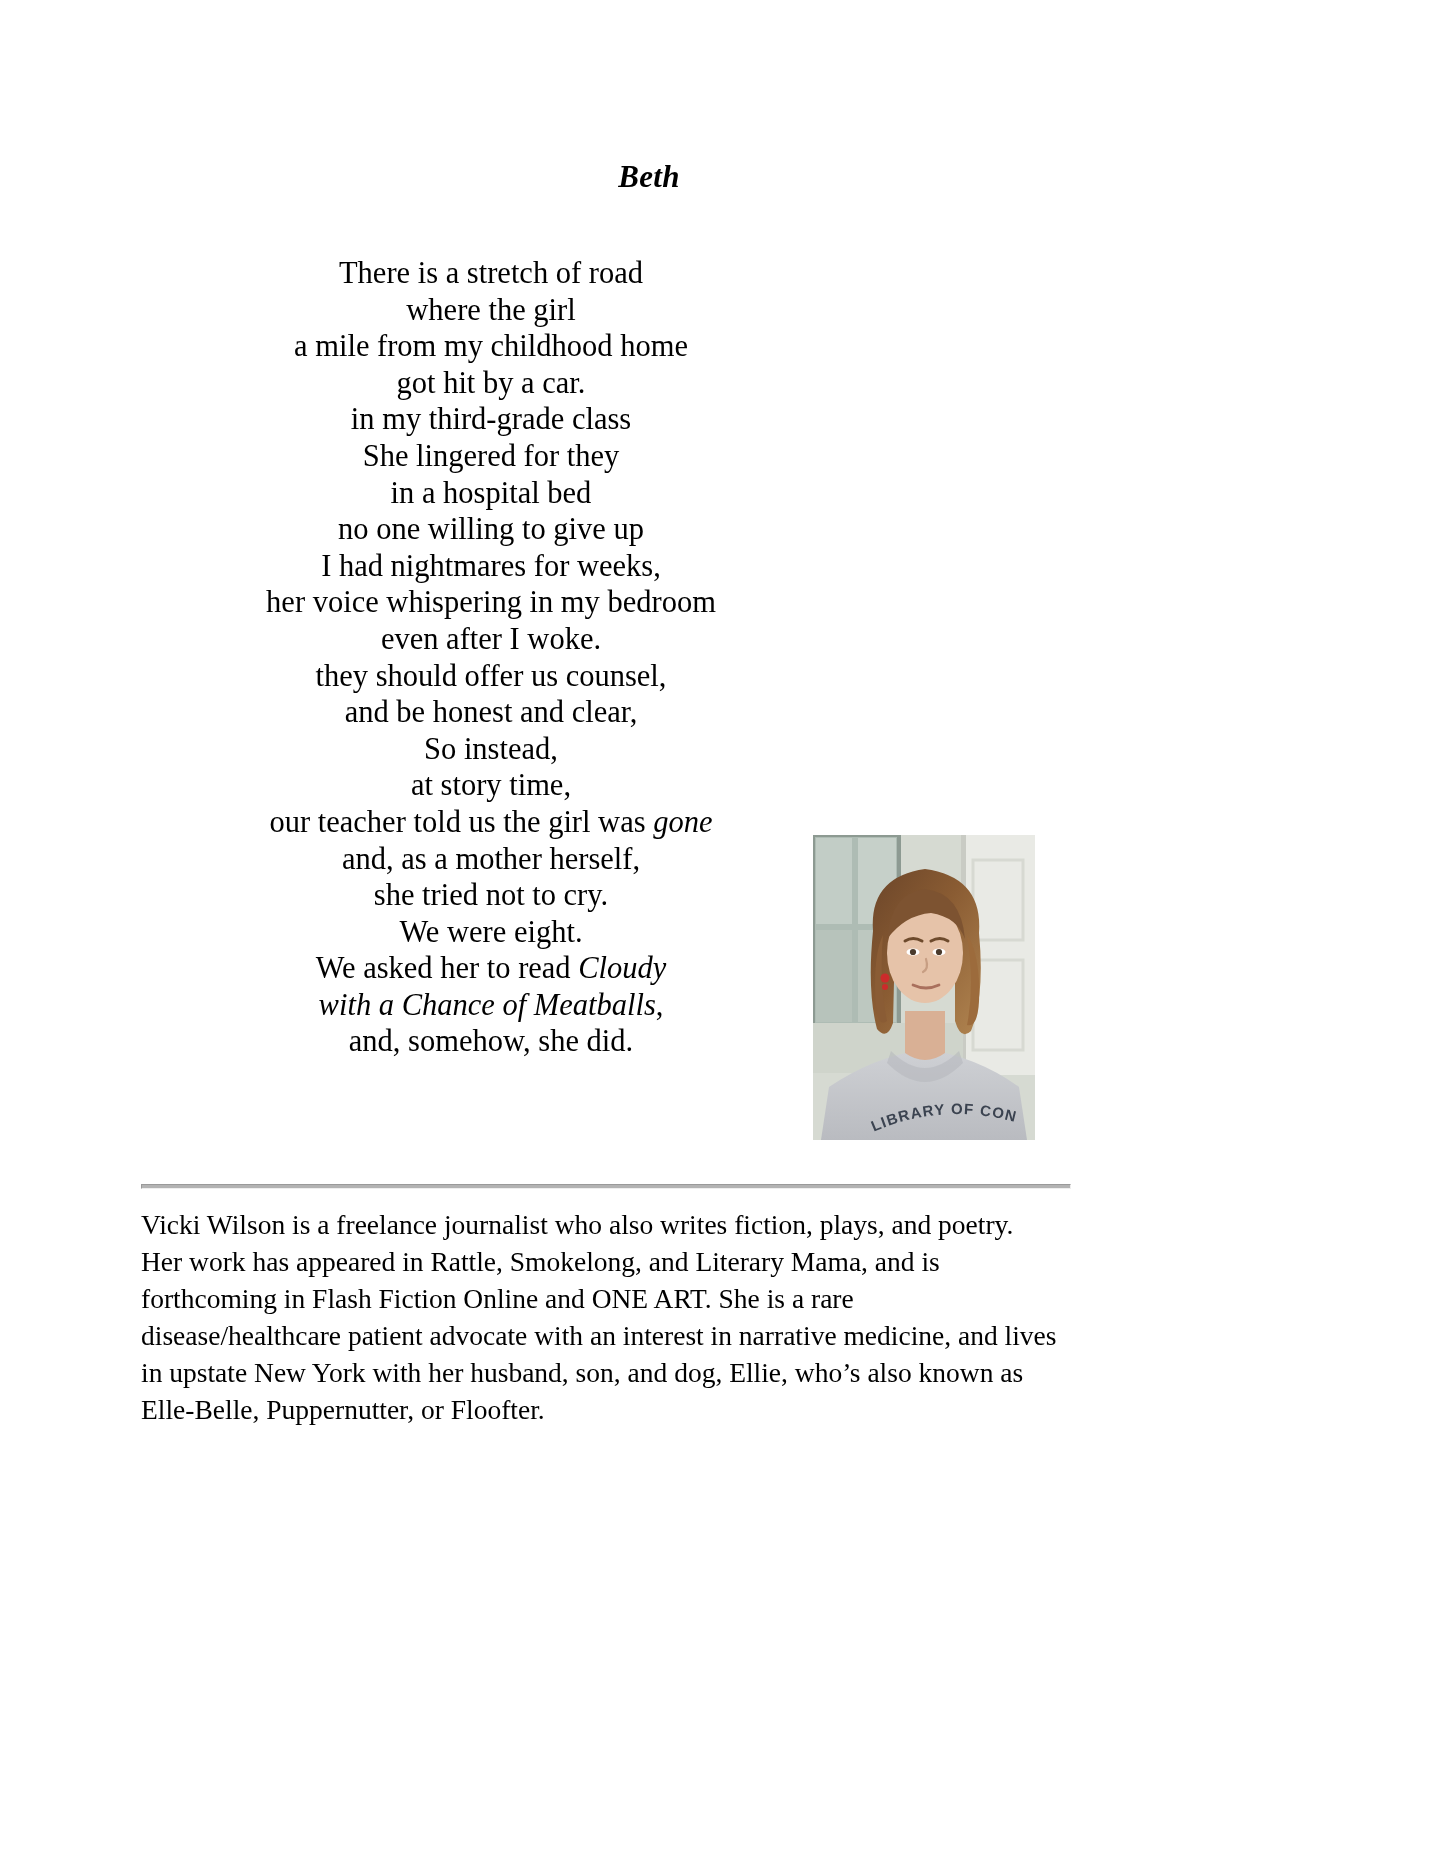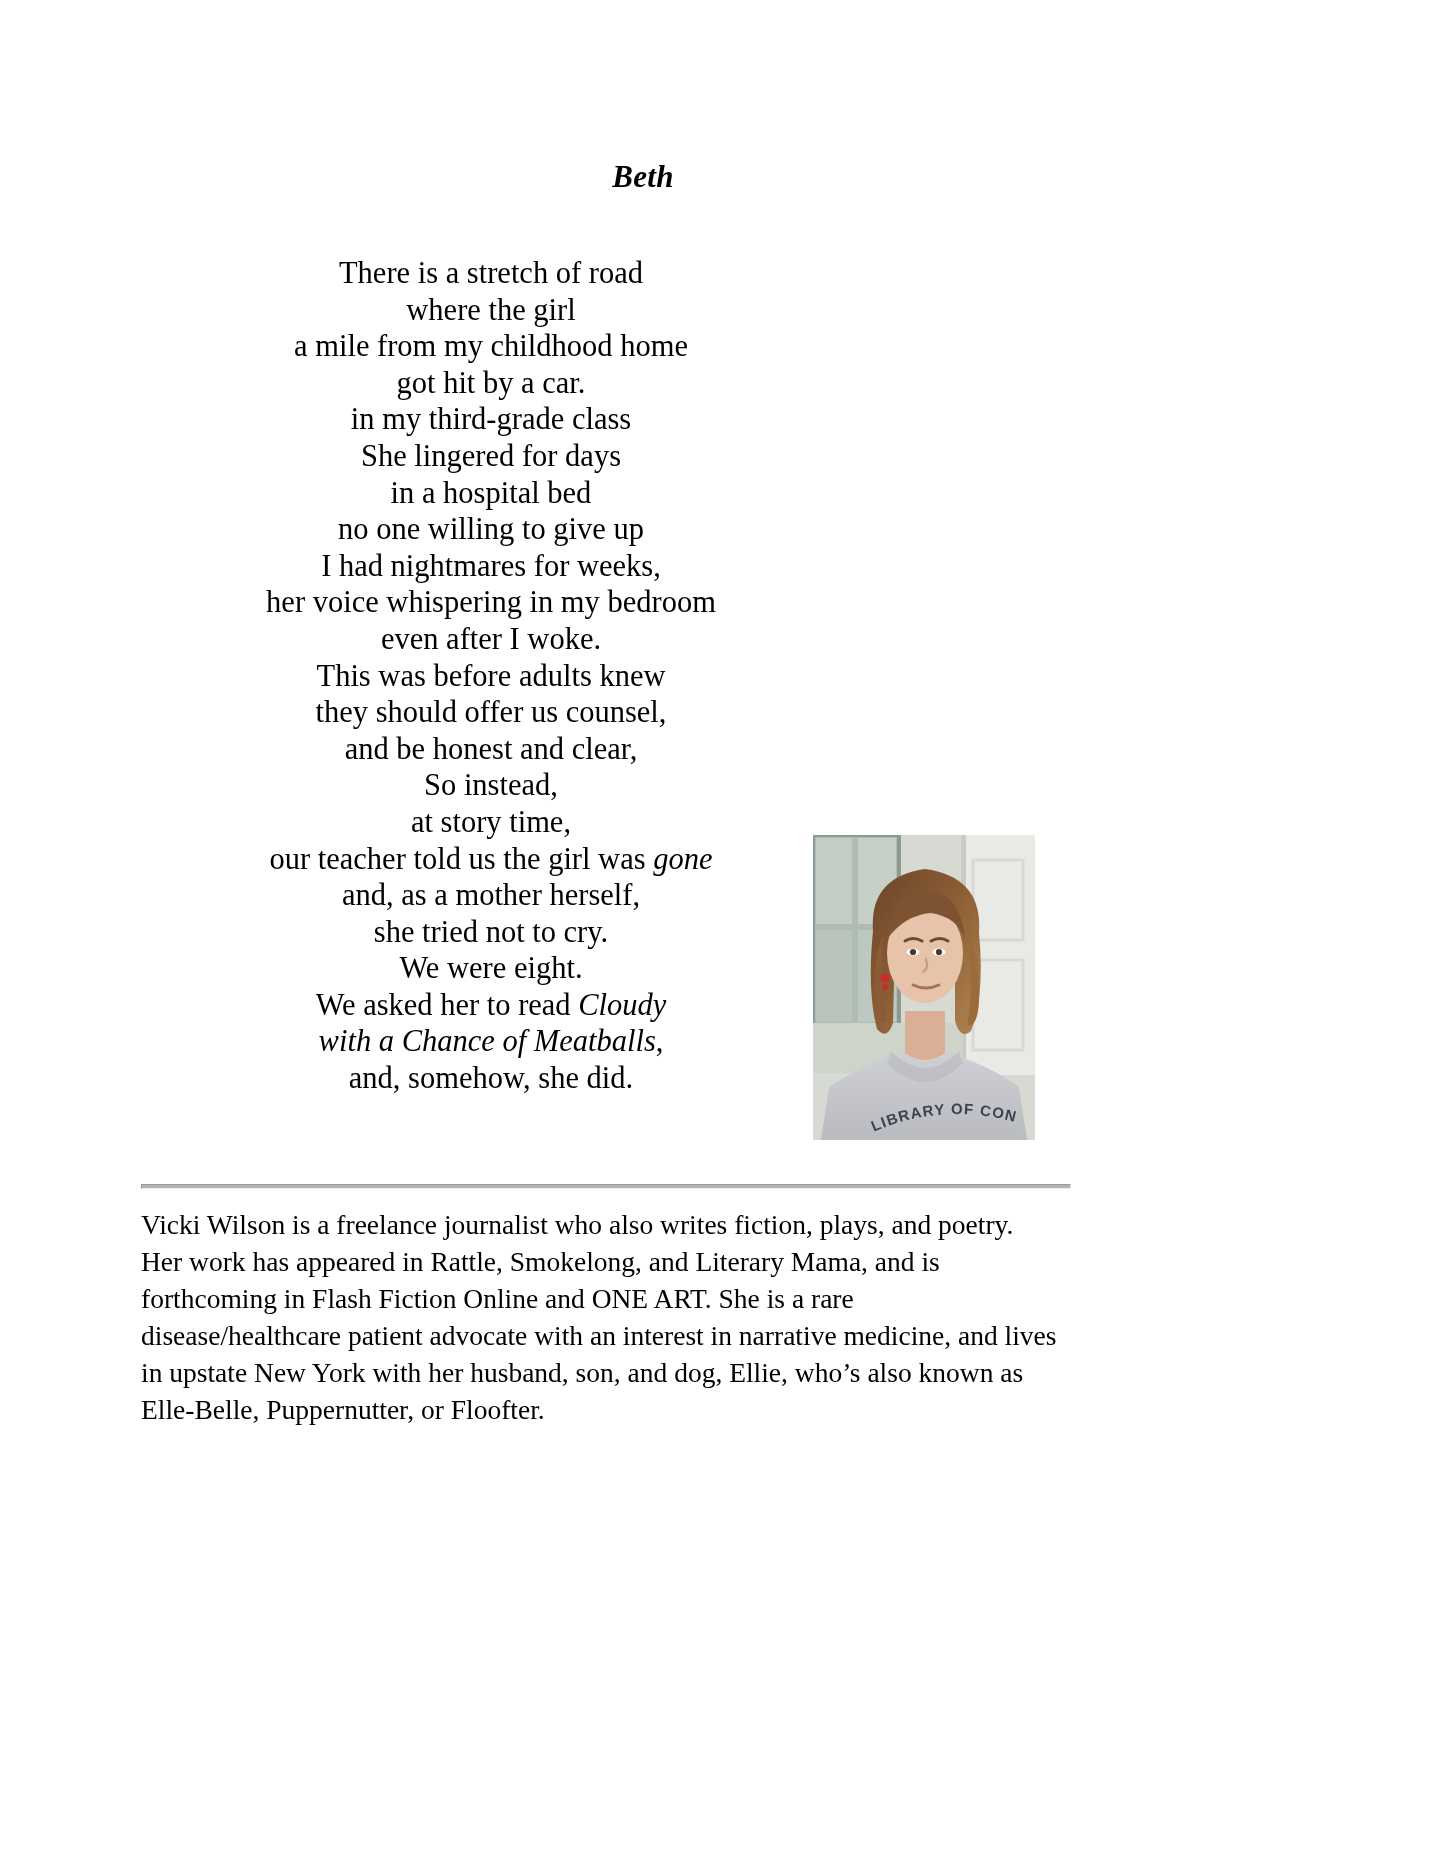--- a/index.html
+++ b/index.html
@@ -27,20 +27,21 @@
   .poem-title {
     position: absolute;
     top: 138px;
     left: 0;
     width: 1286px;
     text-align: center;
     font-size: 31px;
     font-weight: bold;
     font-style: italic;
     letter-spacing: 0.3px;
+    padding-left: 6px;
   }
 
   
   .poem-body {
     position: absolute;
     top: 255px;
     left: 141px;
     width: 700px;
     font-size: 30.5px;
     line-height: 36.6px;
@@ -94,27 +95,26 @@
 <div class="page">
 
   <h1 class="poem-title">Beth</h1>
 
   <div class="poem-body">
       <div class="poem-line">There is a stretch of road</div>
       <div class="poem-line">where the girl</div>
       <div class="poem-line">a mile from my childhood home</div>
       <div class="poem-line">got hit by a car.</div>
       <div class="poem-line">in my third-grade class</div>
-      <div class="poem-line">She lingered for days</div>
+      <div class="poem-line">She lingered for they</div>
       <div class="poem-line">in a hospital bed</div>
       <div class="poem-line">no one willing to give up</div>
       <div class="poem-line">I had nightmares for weeks,</div>
       <div class="poem-line">her voice whispering in my bedroom</div>
       <div class="poem-line">even after I woke.</div>
-      <div class="poem-line">This was before adults knew</div>
       <div class="poem-line">they should offer us counsel,</div>
       <div class="poem-line">and be honest and clear,</div>
       <div class="poem-line">So instead,</div>
       <div class="poem-line">at story time,</div>
       <div class="poem-line"><span>our teacher told us the girl was </span><em>gone</em></div>
       <div class="poem-line">and, as a mother herself,</div>
       <div class="poem-line">she tried not to cry.</div>
       <div class="poem-line">We were eight.</div>
       <div class="poem-line"><span>We asked her to read </span><em>Cloudy</em></div>
       <div class="poem-line"><em>with a Chance of Meatballs</em><span>,</span></div>

